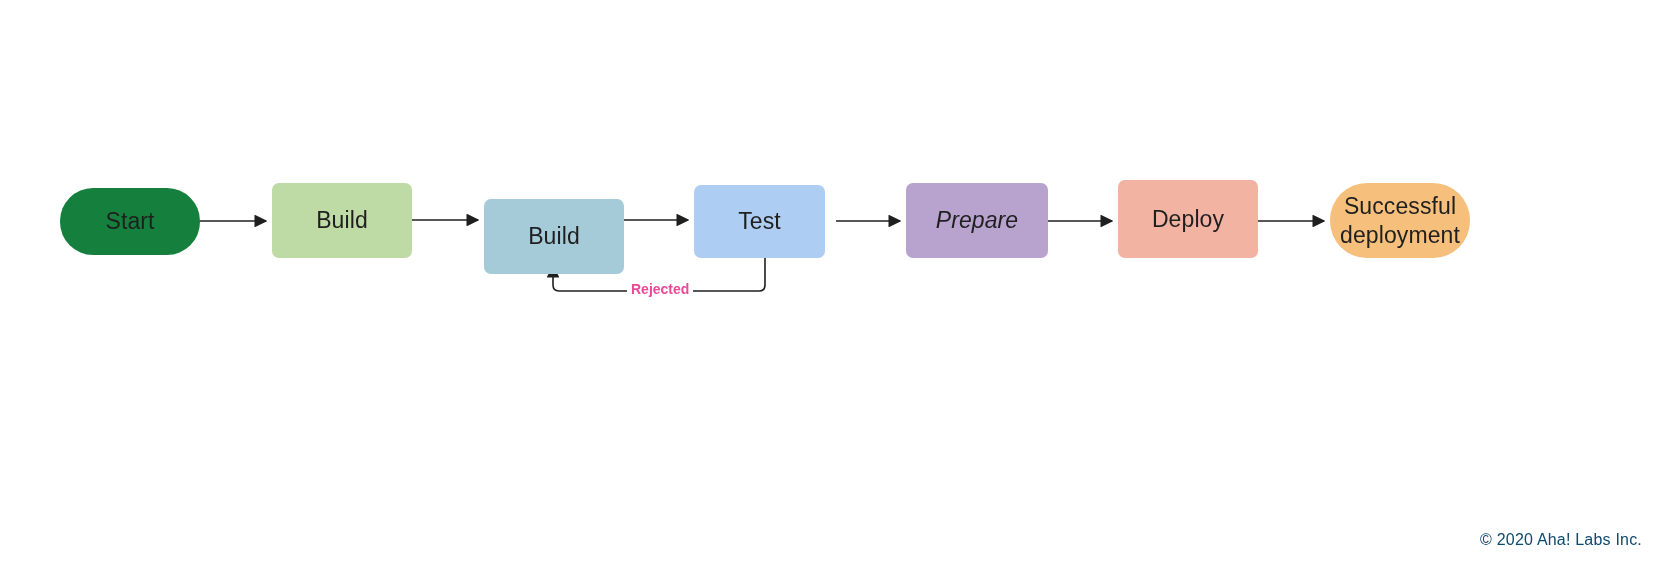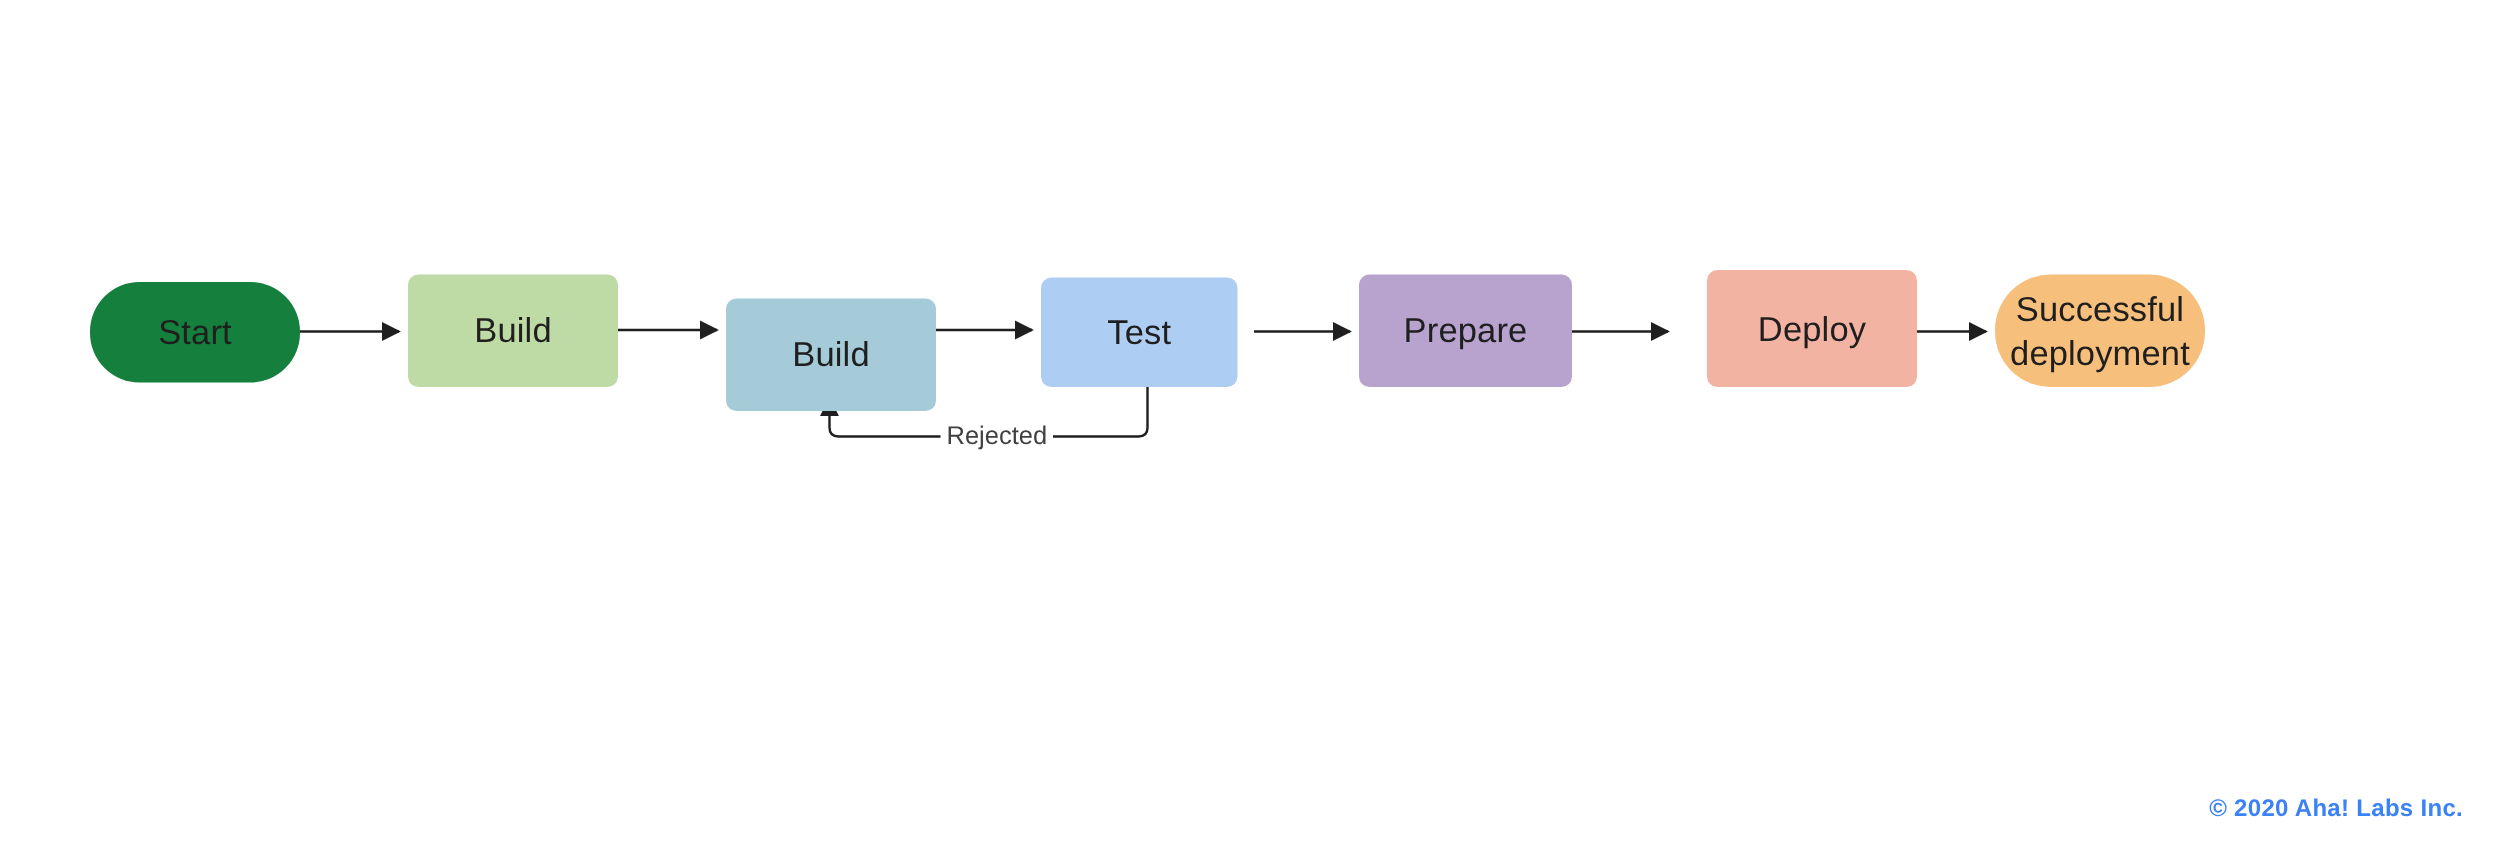--- a/index.html
+++ b/index.html
@@ -36,33 +36,34 @@
   .node-label { display: block; white-space: pre-line; }
   svg.edges {
     position: absolute;
     left: 0; top: 0;
     width: 1666px;
     height: 561px;
     pointer-events: none;
   }
   .edge-label {
     position: absolute;
-    font-size: 17px;
-    color: #404040;
+    font-size: 14px;
+    color: #ec4899;
     background: #ffffff;
     padding: 0 4px;
     white-space: nowrap;
+    font-weight: bold;
   }
   .footer-copyright {
     position: absolute;
     right: 24px;
     bottom: 12px;
     font-size: 16px;
-    font-weight: bold;
-    color: #3b82f6;
+    font-weight: normal;
+    color: #0c4a6e;
     letter-spacing: 0.2px;
     white-space: nowrap;
   }
 </style>
 </head>
 <body>
 
 <div id="canvas">
 
   <svg class="edges" viewBox="0 0 1666 561" xmlns="http://www.w3.org/2000/svg">
@@ -110,25 +111,25 @@
   </div>
 
   <div class="node" style="left:484px; top:183px; width:140px; height:75px; background:#a5cad8; border-radius:7px;margin-top:16px;">
     <span class="node-label">Build</span>
   </div>
 
   <div class="node" style="left:694px; top:185px; width:131px; height:73px; background:#aecdf2; border-radius:7px;">
     <span class="node-label">Test</span>
   </div>
 
-  <div class="node" style="left:906px; top:183px; width:142px; height:75px; background:#b7a3ce; border-radius:7px;">
+  <div class="node" style="left:906px; top:183px; width:142px; height:75px; background:#b7a3ce; border-radius:7px;font-style:italic;">
     <span class="node-label">Prepare</span>
   </div>
 
-  <div class="node" style="left:1118px; top:180px; width:140px; height:78px; background:#f3b3a3; border-radius:7px;margin-left:20px;">
+  <div class="node" style="left:1118px; top:180px; width:140px; height:78px; background:#f3b3a3; border-radius:7px;">
     <span class="node-label">Deploy</span>
   </div>
 
   <div class="node" style="left:1330px; top:183px; width:140px; height:75px; background:#f6bf7c; border-radius:37px;">
     <span class="node-label">Successful
 deployment</span>
   </div>
 
   <div class="edge-label" style="left:627px; top:281px;">Rejected</div>
 

